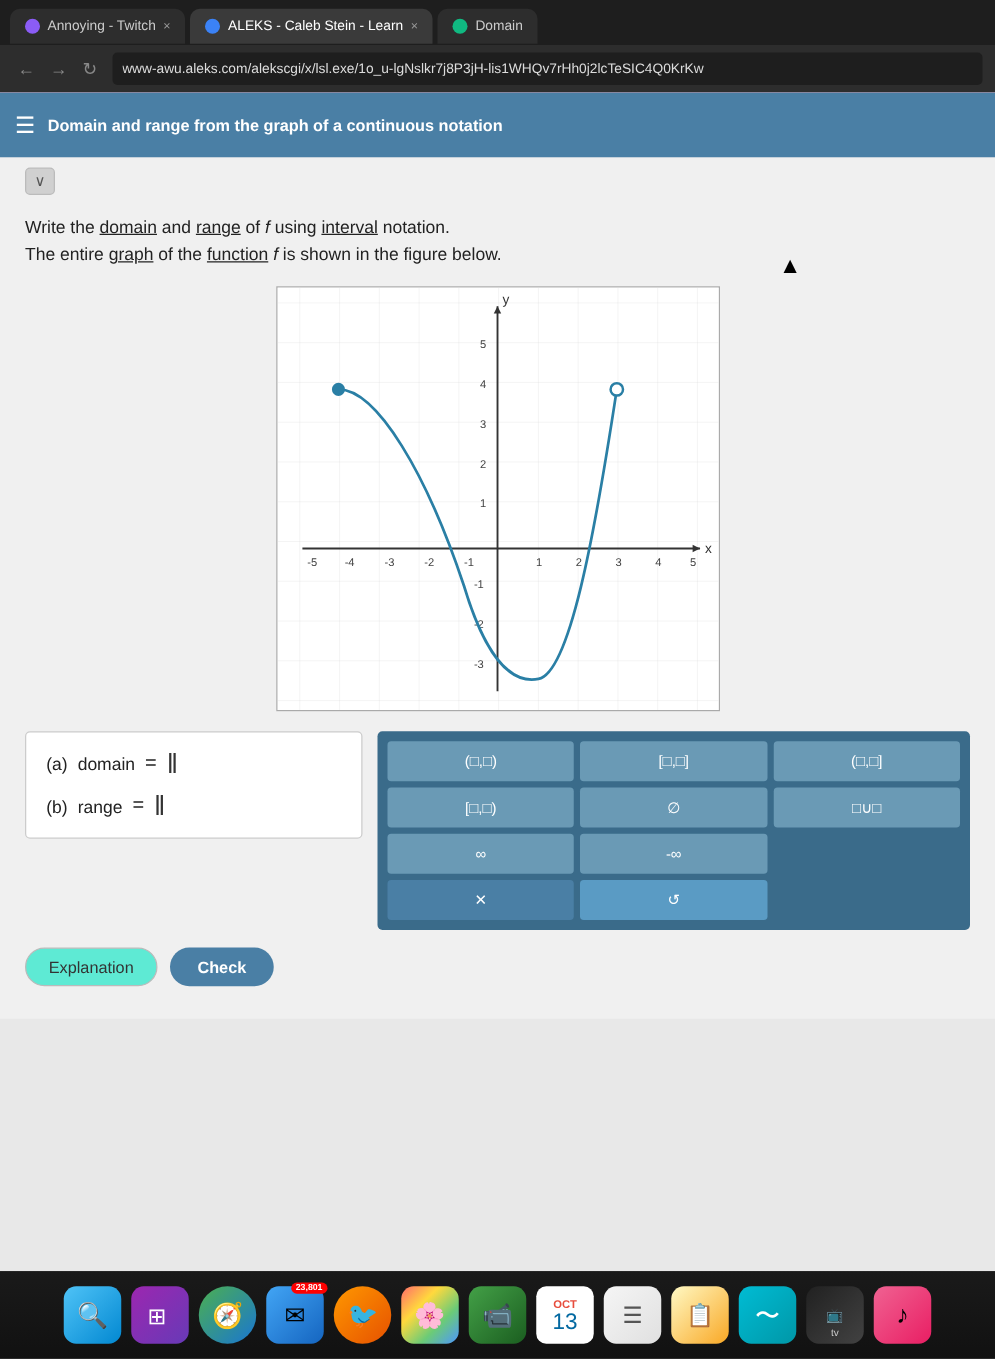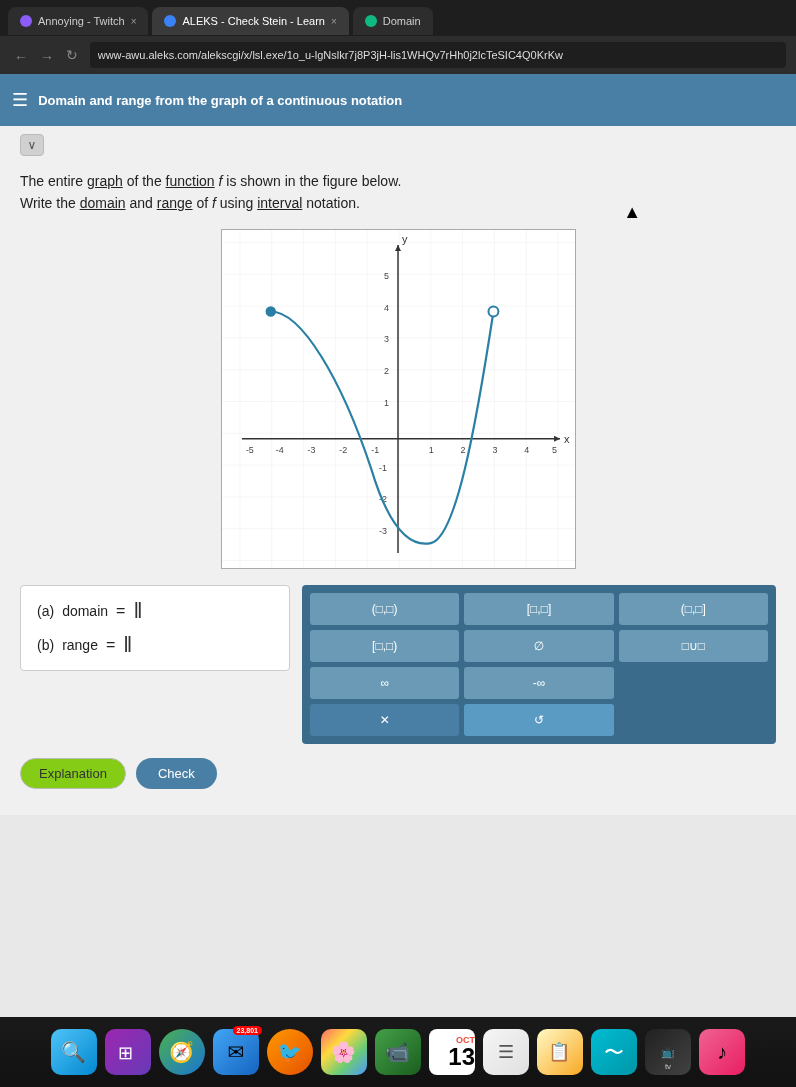--- a/index.html
+++ b/index.html
@@ -244,38 +244,38 @@
 
     
     .bottom-buttons {
       display: flex;
       gap: 10px;
       margin-top: 14px;
       padding: 0 0 10px 0;
     }
 
     .btn-explanation {
-      background: #84cc16;
+      background: #5eead4;
       border: 1px solid #bbb;
       border-radius: 20px;
       padding: 7px 18px;
       font-size: 13px;
       color: #333;
       cursor: pointer;
       text-align: right;
     }
     .btn-check {
       background: #4a7fa5;
       border: none;
       border-radius: 20px;
       padding: 7px 22px;
       font-size: 13px;
       color: white;
       cursor: pointer;
-      font-weight: 400;
+      font-weight: 700;
     }
 
     
     .taskbar {
       position: absolute;
       bottom: 0;
       left: 0;
       width: 100%;
       height: 70px;
       background: linear-gradient(180deg, #1a1a1a 0%, #111 100%);
@@ -327,21 +327,21 @@
 
 <div class="browser-chrome">
   <div class="tab-bar">
     <div class="tab">
       <div class="tab-icon tab-icon-purple"></div>
       <span>Annoying - Twitch</span>
       <span class="tab-close">×</span>
     </div>
     <div class="tab active">
       <div class="tab-icon tab-icon-blue"></div>
-      <span>ALEKS - Check Stein - Learn</span>
+      <span>ALEKS - Caleb Stein - Learn</span>
       <span class="tab-close">×</span>
     </div>
     <div class="tab">
       <div class="tab-icon tab-icon-green"></div>
       <span>Domain</span>
     </div>
   </div>
   <div class="address-bar">
     <div class="nav-btns">
       <span class="nav-btn">←</span>
@@ -359,24 +359,24 @@
     <div class="header-text">
       <div class="header-title">Domain and range from the graph of a continuous notation</div>
     </div>
   </div>
 
   <div class="content-body">
     <div class="collapse-btn">∨</div>
 
     <div class="problem-text">
       <div>
-        The entire <span class="underline">graph</span> of the <span class="underline">function</span> <em>f</em> is shown in the figure below.
+        Write the <span class="underline">domain</span> and <span class="underline">range</span> of <em>f</em> using <span class="underline">interval</span> notation.
       </div>
       <div>
-        Write the <span class="underline">domain</span> and <span class="underline">range</span> of <em>f</em> using <span class="underline">interval</span> notation.
+        The entire <span class="underline">graph</span> of the <span class="underline">function</span> <em>f</em> is shown in the figure below.
       </div>
     </div>
 
     <div class="graph-container">
       <svg class="graph-svg" viewBox="0 0 355 340">
 
         <defs>
           <pattern id="grid" width="32" height="32" patternUnits="userSpaceOnUse" x="17.5" y="12">
             <path d="M 32 0 L 0 0 0 32" fill="none" stroke="#ddd" stroke-width="0.5"></path>
           </pattern>
@@ -492,23 +492,23 @@
   </div>
 
   <div class="dock-item" style="background:linear-gradient(135deg, #ff6b6b, #ffd93d, #6bcb77, #4d96ff);">
     <span style="font-size:20px">🌸</span>
   </div>
 
   <div class="dock-item" style="background:linear-gradient(135deg, #43a047, #1b5e20);">
     <span style="font-size:20px">📹</span>
   </div>
 
-  <div class="dock-item" style="background:white; flex-direction:column; border-radius:8px;align-items:flex-end;">
+  <div class="dock-item" style="background:white; flex-direction:column; border-radius:8px;">
     <span style="color:#e74c3c;font-size:9px;font-weight:bold;text-transform:uppercase;">OCT</span>
-    <span style="color:#000000;font-size:24px;font-weight:700;line-height:1;">13</span>
+    <span style="color:#0369a1;font-size:18px;font-weight:400;line-height:1;">13</span>
   </div>
 
   <div class="dock-item" style="background:linear-gradient(135deg,#f5f5f5,#e0e0e0);">
     <span style="font-size:18px;color:#555;">☰</span>
   </div>
 
   <div class="dock-item" style="background:linear-gradient(135deg,#fff9c4,#f9a825);">
     <span style="font-size:18px">📋</span>
   </div>
 

